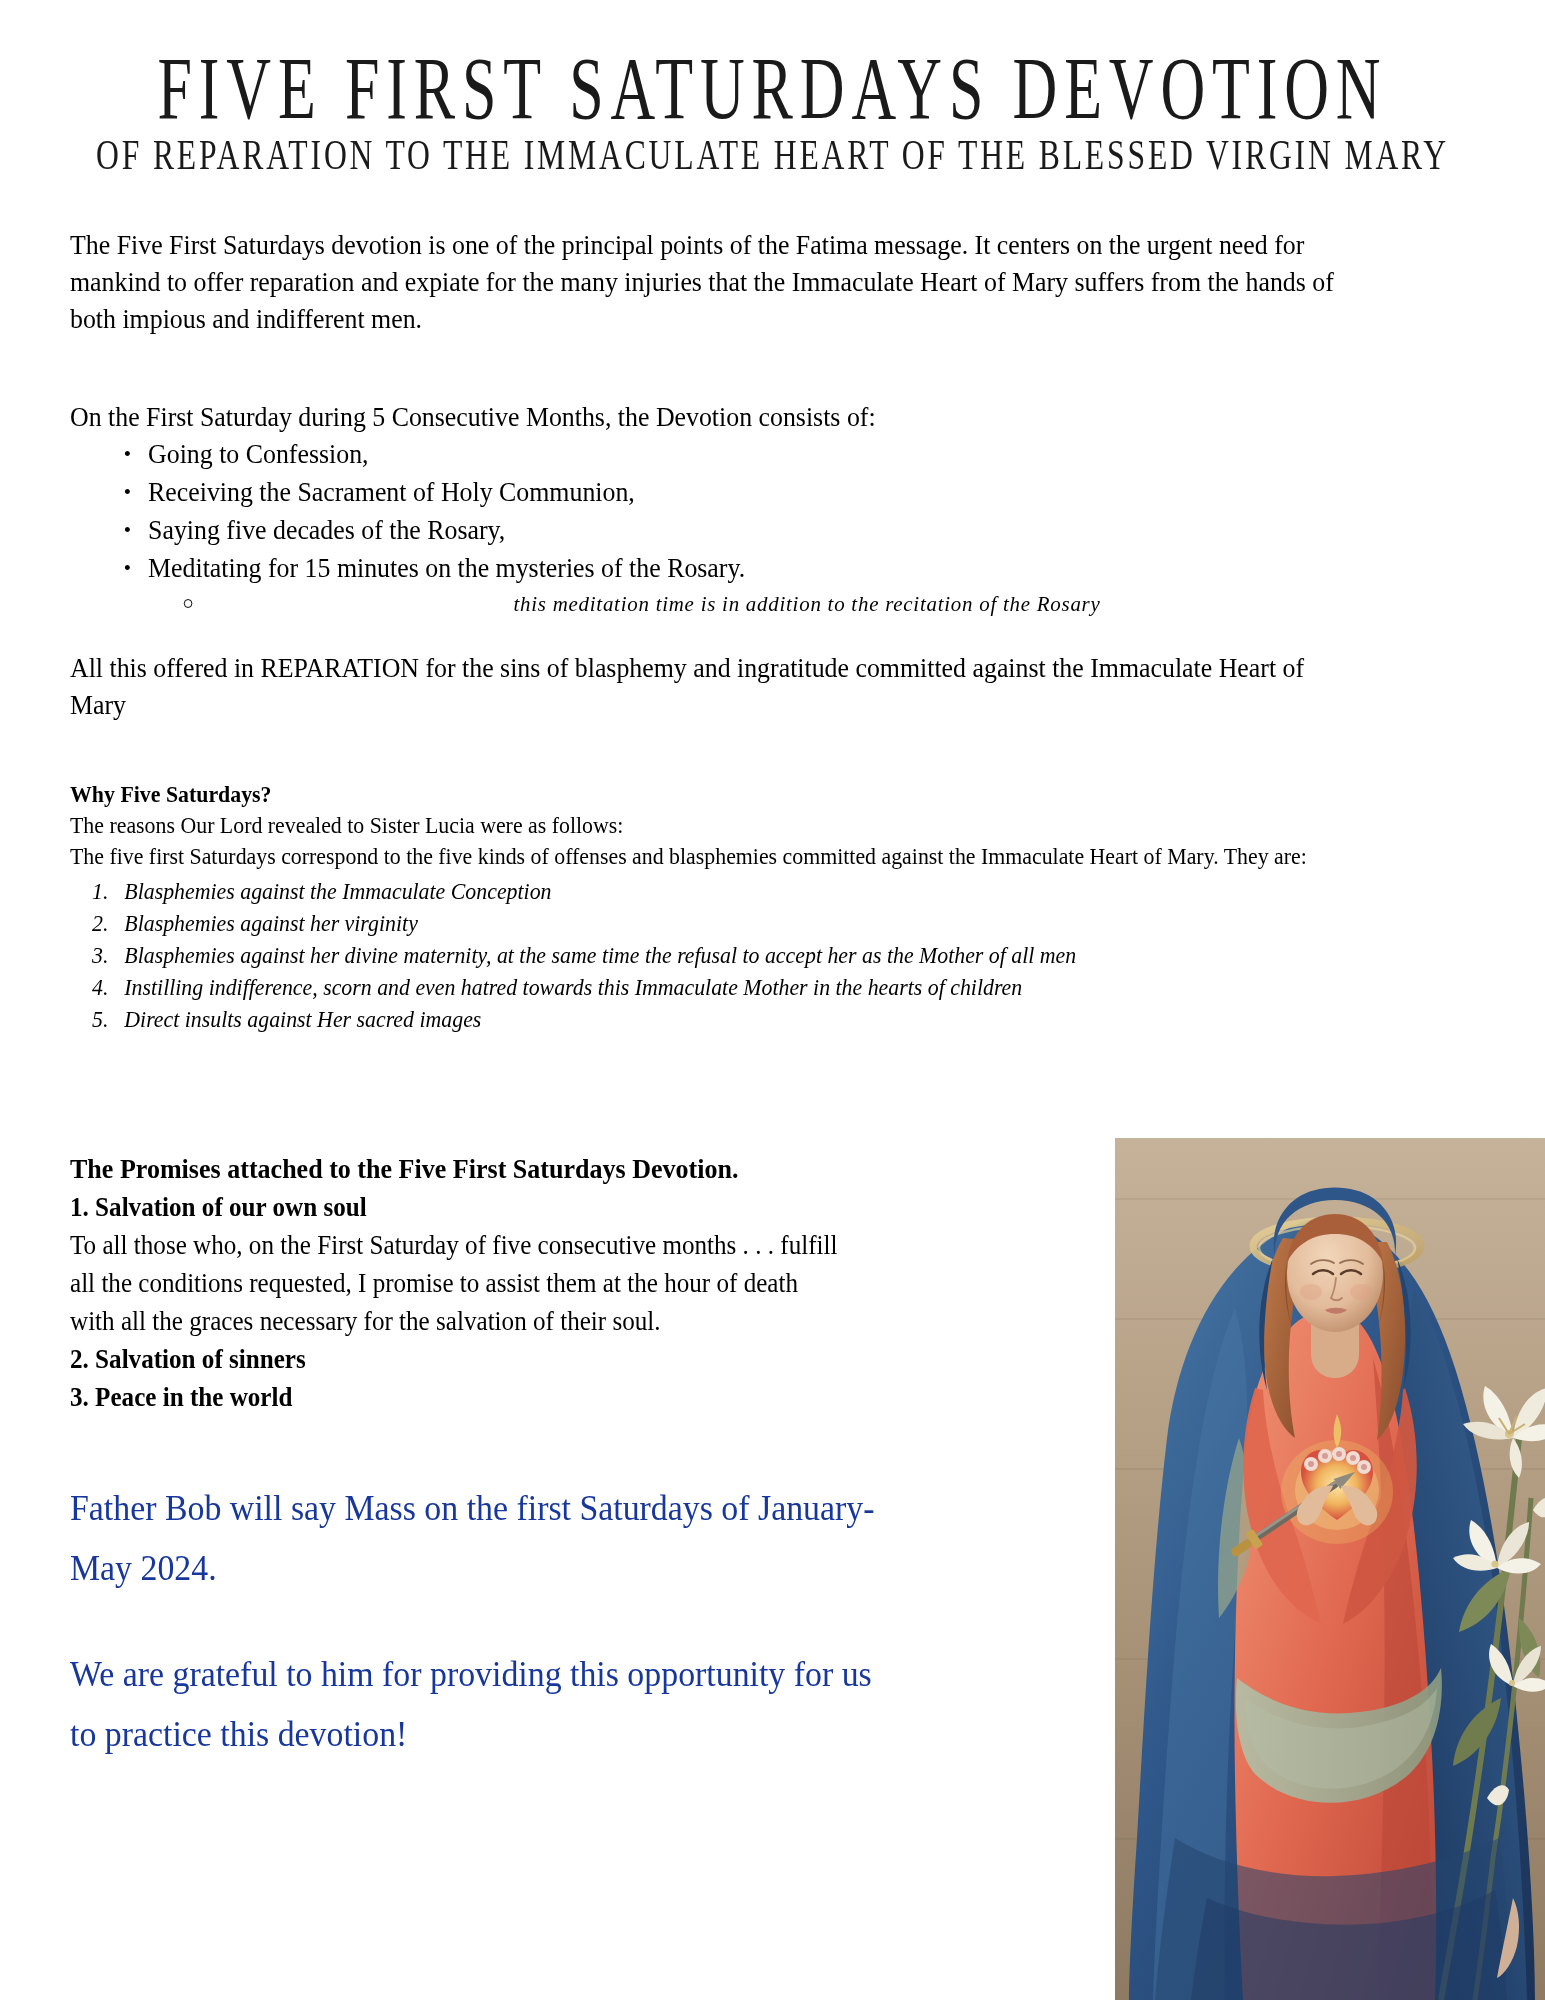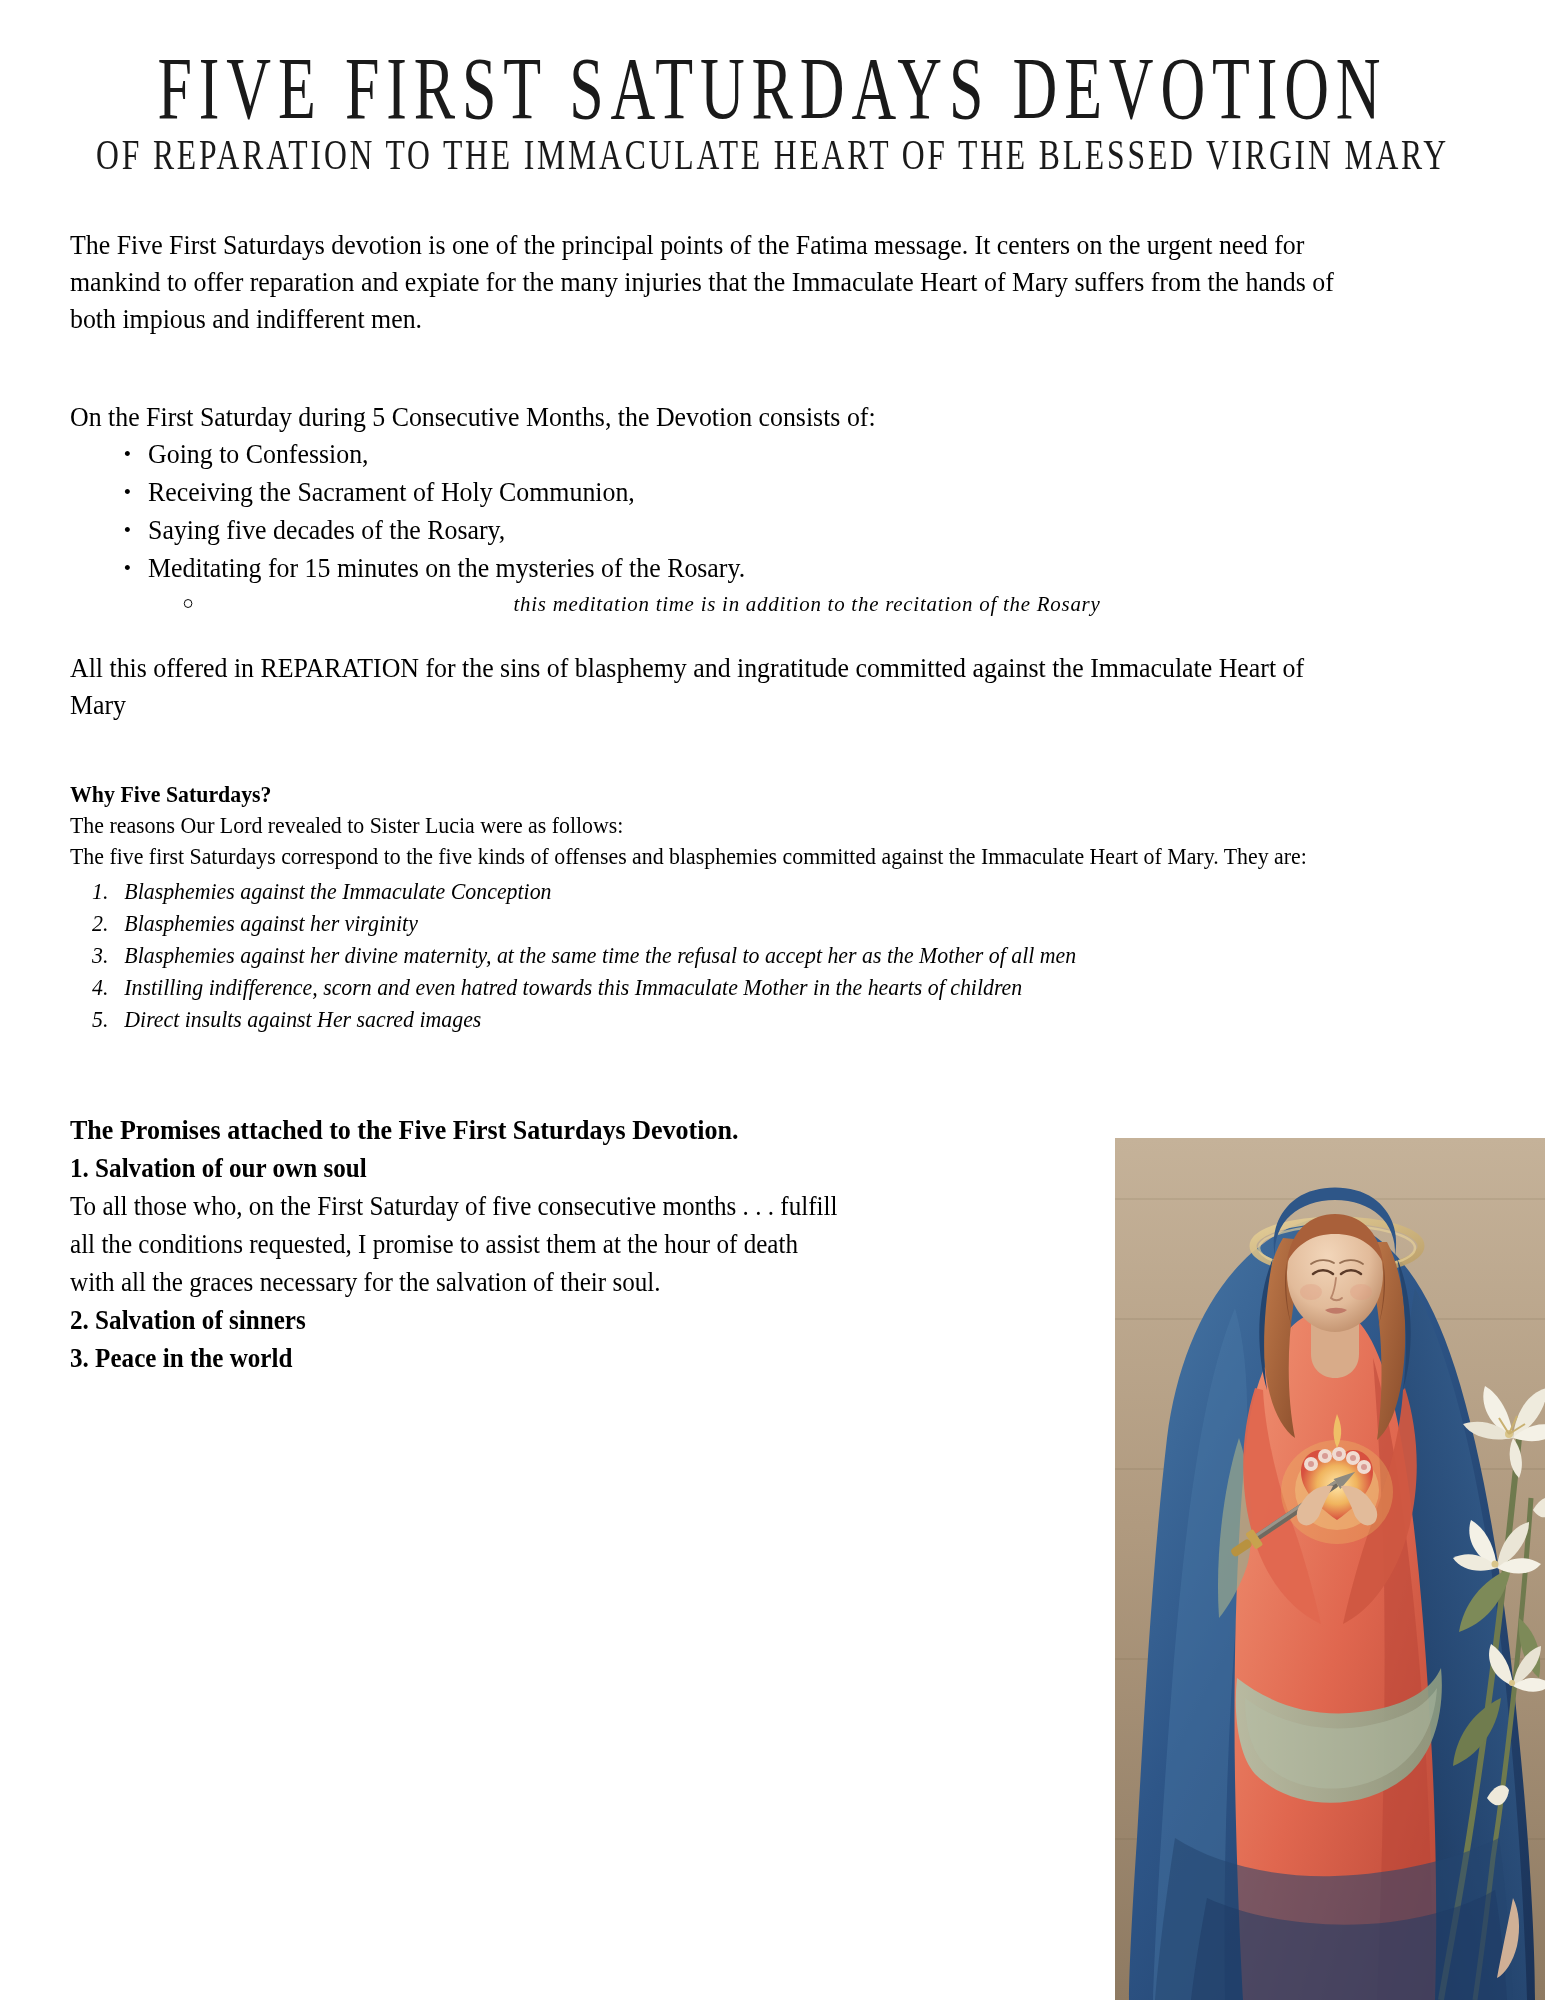--- a/index.html
+++ b/index.html
@@ -169,21 +169,21 @@
     content: counter(reason) ".";
     position: absolute;
     left: 0;
     top: 0;
     width: 30px;
     text-align: left;
   }
 
   
   .promises-block {
-    margin-top: 75px;
+    margin-top: 114px;
     width: 780px;
   }
   .promises-heading {
     font-size: 28px;
     line-height: 38px;
     font-weight: bold;
     transform: scaleX(0.93);
     transform-origin: left top;
   }
   .promise-title {
@@ -504,15 +504,19 @@
     </div>
 
     <div class="promises-block">
       <div class="promises-heading">The Promises attached to the Five First Saturdays Devotion.</div>
       <div class="promise-title">1. Salvation of our own soul</div>
       <div class="promise-body">To all those who, on the First Saturday of five consecutive months . . . fulfill all the conditions requested, I promise to assist them at the hour of death with all the graces necessary for the salvation of their soul.</div>
       <div class="promise-title">2. Salvation of sinners</div>
       <div class="promise-title">3. Peace in the world</div>
     </div>
 
+    <div class="announce-block">
+      <div class="announce-para" style="color: rgb(23, 55, 156);">Father Bob will say Mass on the first Saturdays of January-May 2024.</div>
+      <div class="announce-para" style="color: rgb(23, 55, 156);">We are grateful to him for providing this opportunity for us to practice this devotion!</div>
+    </div>
 
   </div>
 </div>
 
 </body></html>

